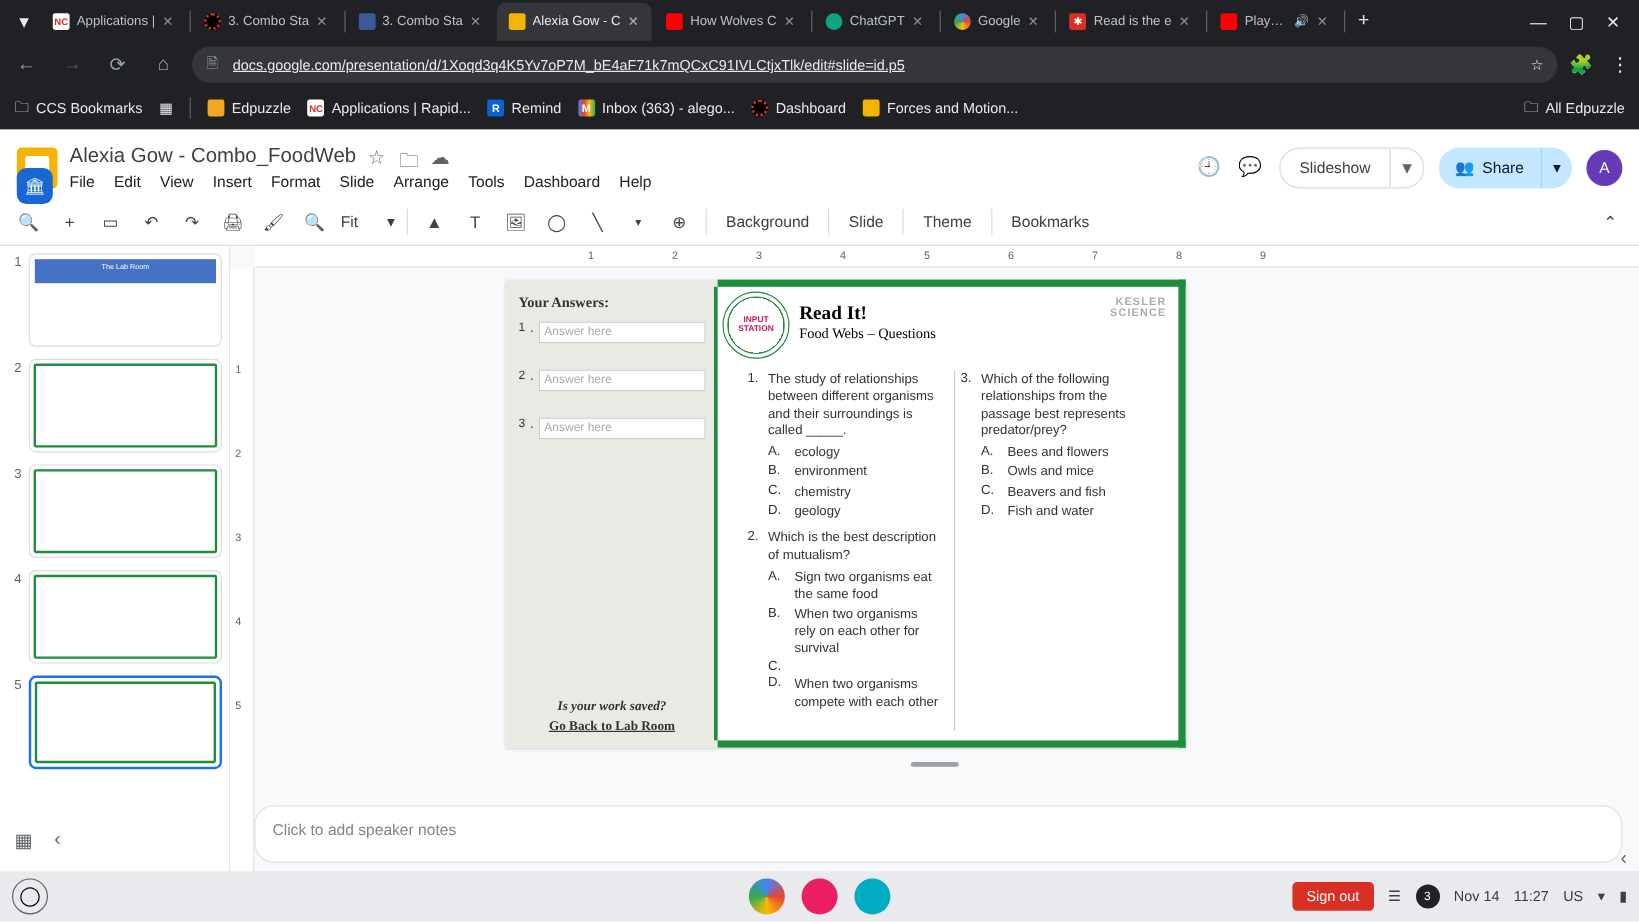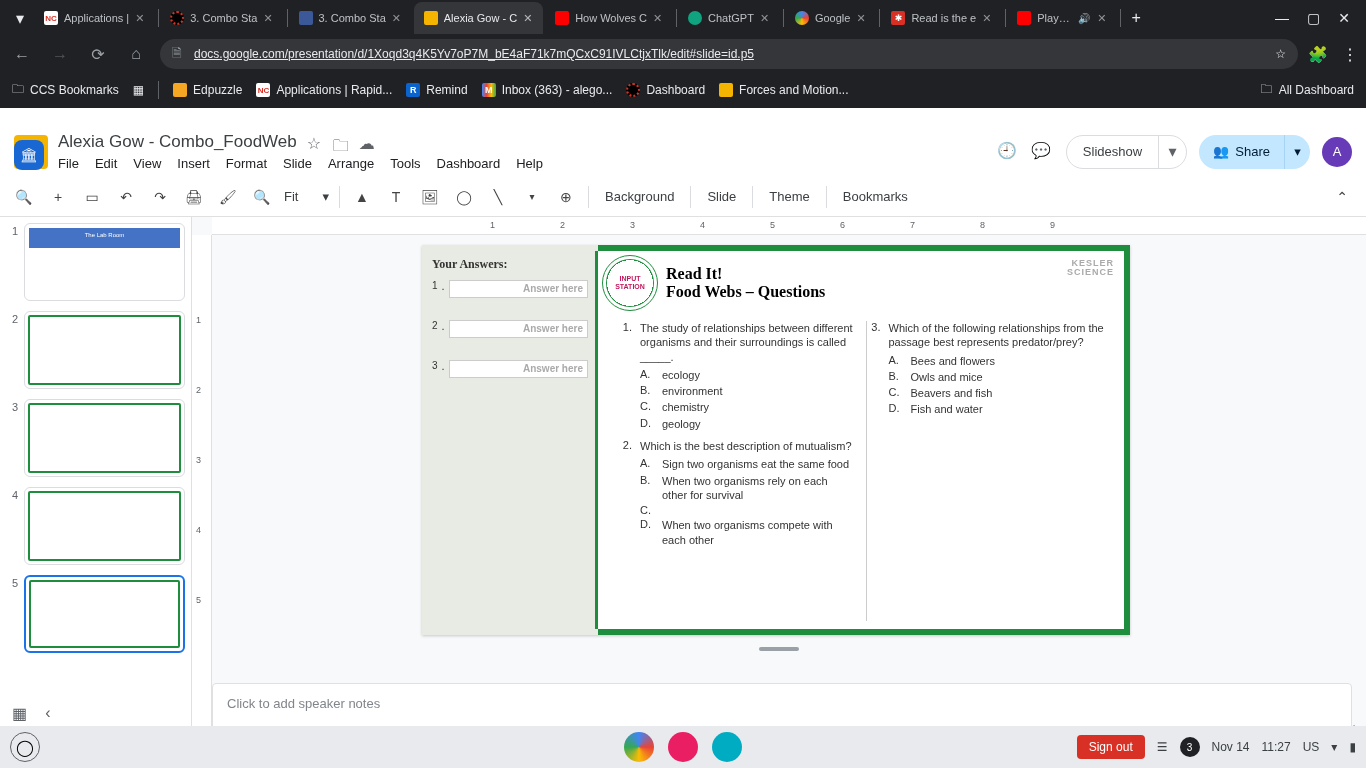--- a/index.html
+++ b/index.html
@@ -26,21 +26,21 @@
   .addr-icons { display:flex; gap:14px; color:#e8eaed; }
 
   .bm-row { display: flex; align-items: center; height: 36px; padding: 0 12px; gap: 14px; font-size: 12px; color: #e8eaed;}
   .bm { display:flex; align-items:center; gap:6px; }
   .bm .ic { width:14px; height:14px; border-radius:2px; }
   .bm-sep { width:1px; height:18px; background:#5f6368; }
   .bm-right { margin-left:auto; display:flex; align-items:center; gap:6px;}
 
   
   .app { background:#fff; position:relative; height: 618px; }
-  .doc-header { display:flex; align-items:center; padding: 24px 14px 0 14px; gap:10px; }
+  .doc-header { display:flex; align-items:center; padding: 12px 14px 0 14px; gap:10px; }
   .slides-logo { width:34px; height:34px; background:#f4b400; border-radius:4px; position:relative; }
   .slides-logo::after { content:""; position:absolute; inset:7px; background:#fff; border-radius:2px; }
   .doc-title-block { flex:1; }
   .doc-title-line { display:flex; align-items:center; gap:10px; }
   .doc-title { font-size:17px; color:#3c4043; }
   .title-icon { width:16px; height:16px; color:#5f6368; }
   .menu-row { display:flex; gap:16px; font-size:13px; color:#202124; margin-top:4px; }
   .header-right { display:flex; align-items:center; gap:12px; }
   .hdr-icon { width:22px; height:22px; color:#444; }
   .slideshow-btn { border:1px solid #dadce0; border-radius:18px; height:34px; display:flex; align-items:center; }
@@ -64,55 +64,55 @@
   .thumb-row { display:flex; gap:6px; margin-bottom:10px;}
   .thumb-num { width:12px; font-size:11px; color:#5f6368; text-align:right; padding-top:2px;}
   .thumb { flex:1; height:78px; border:1px solid #dadce0; border-radius:6px; background:#fff; position:relative; overflow:hidden; font-size:6px;}
   .thumb.selected { border:2px solid #1a73e8; }
   .thumb-green { position:absolute; inset:3px; border:2px solid #1e8e3e; border-radius:2px;}
   .canvas-area { flex:1; background:#f8f9fa; position:relative;}
   .ruler-h { position:absolute; top:0; left:20px; right:0; height:18px; background:#fff; border-bottom:1px solid #e0e0e0; font-size:9px; color:#5f6368; display:flex; }
   .ruler-h .tick { position:absolute; top:3px; }
   .ruler-v { position:absolute; left:0; top:18px; bottom:0; width:20px; background:#fff; border-right:1px solid #e0e0e0; font-size:9px; color:#5f6368;}
   .ruler-v .tick { position:absolute; left:4px; }
-  .slide-wrap { position:absolute; left:230px; top:28px; width:708px; height:390px; box-shadow:0 1px 3px rgba(0,0,0,.2); background:#fff;}
+  .slide-wrap { position:absolute; left:230px; top:28px; width:566px; height:390px; box-shadow:0 1px 3px rgba(0,0,0,.2); background:#fff;}
 
   
   .slide { width:100%; height:100%; position:relative; display:flex;}
   .ans-panel { width:176px; background:#e8ebe3; padding:12px 10px; font-size:11px; color:#333;}
   .ans-title { font-weight:bold; margin-bottom:8px; font-family:'Times New Roman',serif; font-size:12px;}
   .ans-item { display:flex; gap:4px; margin-bottom:22px; }
   .ans-item .num { font-size:10px; }
-  .ans-box { flex:1; background:#fff; border:1px solid #ccc; height:18px; padding:2px 4px; font-size:10px; color:#aaa; text-align:right;font-weight:bold;}
+  .ans-box { flex:1; background:#fff; border:1px solid #ccc; height:18px; padding:2px 4px; font-size:10px; color:#aaa; text-align:left;}
   .ans-footer { position:absolute; bottom:12px; left:0; width:176px; text-align:center; font-family:'Times New Roman',serif; font-size:11px; font-weight:bold;}
   .ans-footer .back { text-decoration:underline; margin-top:4px;}
   .ans-footer .saved { font-style:italic; }
 
   .main-panel { flex:1; position:relative; border:6px solid #1e8e3e; border-left:none;}
   .main-panel::before { content:""; position:absolute; left:-3px; top:0; bottom:0; width:3px; background:#1e8e3e;}
   .badge { position:absolute; left:8px; top:8px; width:48px; height:48px; border-radius:50%; background:#fff; border:2px solid #1e8e3e; display:flex; flex-direction:column; align-items:center; justify-content:center; font-size:7px; font-weight:bold; color:#c2185b;}
   .badge::before { content:""; position:absolute; inset:-6px; border:1px solid #1e8e3e; border-radius:50%; background:radial-gradient(circle,#fff 60%,transparent 60%);}
   .badge span { position:relative; z-index:1; line-height:1.1;}
   .titles { position:absolute; left:68px; top:14px; font-family:'Times New Roman',serif;}
   .titles .t1 { font-size:16px; font-weight:bold;}
-  .titles .t2 { font-size:16px; font-weight:bold;}
+  .titles .t2 { font-size:12px; font-weight:normal;}
   .kesler { position:absolute; right:10px; top:8px; font-size:9px; font-weight:bold; color:#aaa; letter-spacing:1px; font-family:Arial; text-align:right; line-height:1;}
   .questions { position:absolute; top:70px; left:20px; right:10px; bottom:8px; display:flex; font-size:11px; color:#333; font-family:Verdana,sans-serif;}
   .col { flex:1; padding-right:10px;}
   .col.left { border-right:1px solid #ccc; }
   .q { margin-bottom:8px;}
   .q-row { display:flex; gap:8px;}
   .q-num { width:14px; text-align:right;}
   .q-text { flex:1; line-height:1.3;}
   .opts { margin-left:22px; margin-top:4px;}
   .opt { display:flex; gap:8px; margin-bottom:2px;}
   .opt .let { width:14px;}
   .opt .txt { flex:1; line-height:1.3;}
 
-  .speaker-notes { position:absolute; left:212px; right:14px; bottom:10px; height:48px; border:1px solid #e0e0e0; border-radius:4px; background:#fff; padding:12px 14px; color:#80868b; font-size:13px;}
+  .speaker-notes { position:absolute; left:212px; right:14px; bottom:10px; height:48px; border:1px solid #e0e0e0; border-radius:16px; background:#fff; padding:12px 14px; color:#80868b; font-size:13px;}
   .filmstrip-footer { position:absolute; left:12px; bottom:18px; display:flex; gap:18px; color:#5f6368;}
 
   
   .shelf { position:absolute; left:0; right:0; bottom:0; height:42px; background:#e8eaed; display:flex; align-items:center; padding:0 10px;}
   .shelf-left { width:30px; height:30px; border-radius:50%; border:1px solid #5f6368; display:flex;align-items:center;justify-content:center;}
   .shelf-center { position:absolute; left:50%; transform:translateX(-50%); display:flex; gap:14px;}
   .shelf-center .app-ic { width:30px; height:30px; border-radius:50%; }
   .shelf-right { margin-left:auto; display:flex; align-items:center; gap:12px; font-size:12px; color:#3c4043;}
   .signout { background:#d93025; color:#fff; padding:5px 12px; border-radius:4px; font-size:12px;}
   .chip { width:20px;height:20px;border-radius:50%;background:#202124;color:#fff;display:flex;align-items:center;justify-content:center;font-size:10px;}
@@ -226,21 +226,21 @@
     <div class="bm">
         <span class="ic" style="background:#000;border:2px dotted #d93025;border-radius:50%;"></span>
         <span>Dashboard</span>
       </div>
     <div class="bm">
         <span class="ic" style="background:#f4b400;"></span>
         <span>Forces and Motion...</span>
       </div>
     <div class="bm-right">
         <span>🗀</span>
-        <span>All Dashboard</span>
+        <span>All Edpuzzle</span>
       </div>
   </div>
 </div>
 
 <div class="ext-badge">🏛</div>
 
 <div class="app">
   <div class="doc-header">
     <div class="slides-logo"></div>
     <div class="doc-title-block">
@@ -379,20 +379,24 @@
             <div class="ans-item">
                 <span class="num">2</span>
                 <span>.</span>
                 <div class="ans-box">Answer here</div>
               </div>
             <div class="ans-item">
                 <span class="num">3</span>
                 <span>.</span>
                 <div class="ans-box">Answer here</div>
               </div>
+            <div class="ans-footer">
+              <div class="saved">Is your work saved?</div>
+              <div class="back">Go Back to Lab Room</div>
+            </div>
           </div>
           <div class="main-panel">
             <div class="badge">
                 <span>INPUT</span>
                 <span>STATION</span>
               </div>
             <div class="titles">
               <div class="t1">Read It!</div>
               <div class="t2">Food Webs – Questions</div>
             </div>

